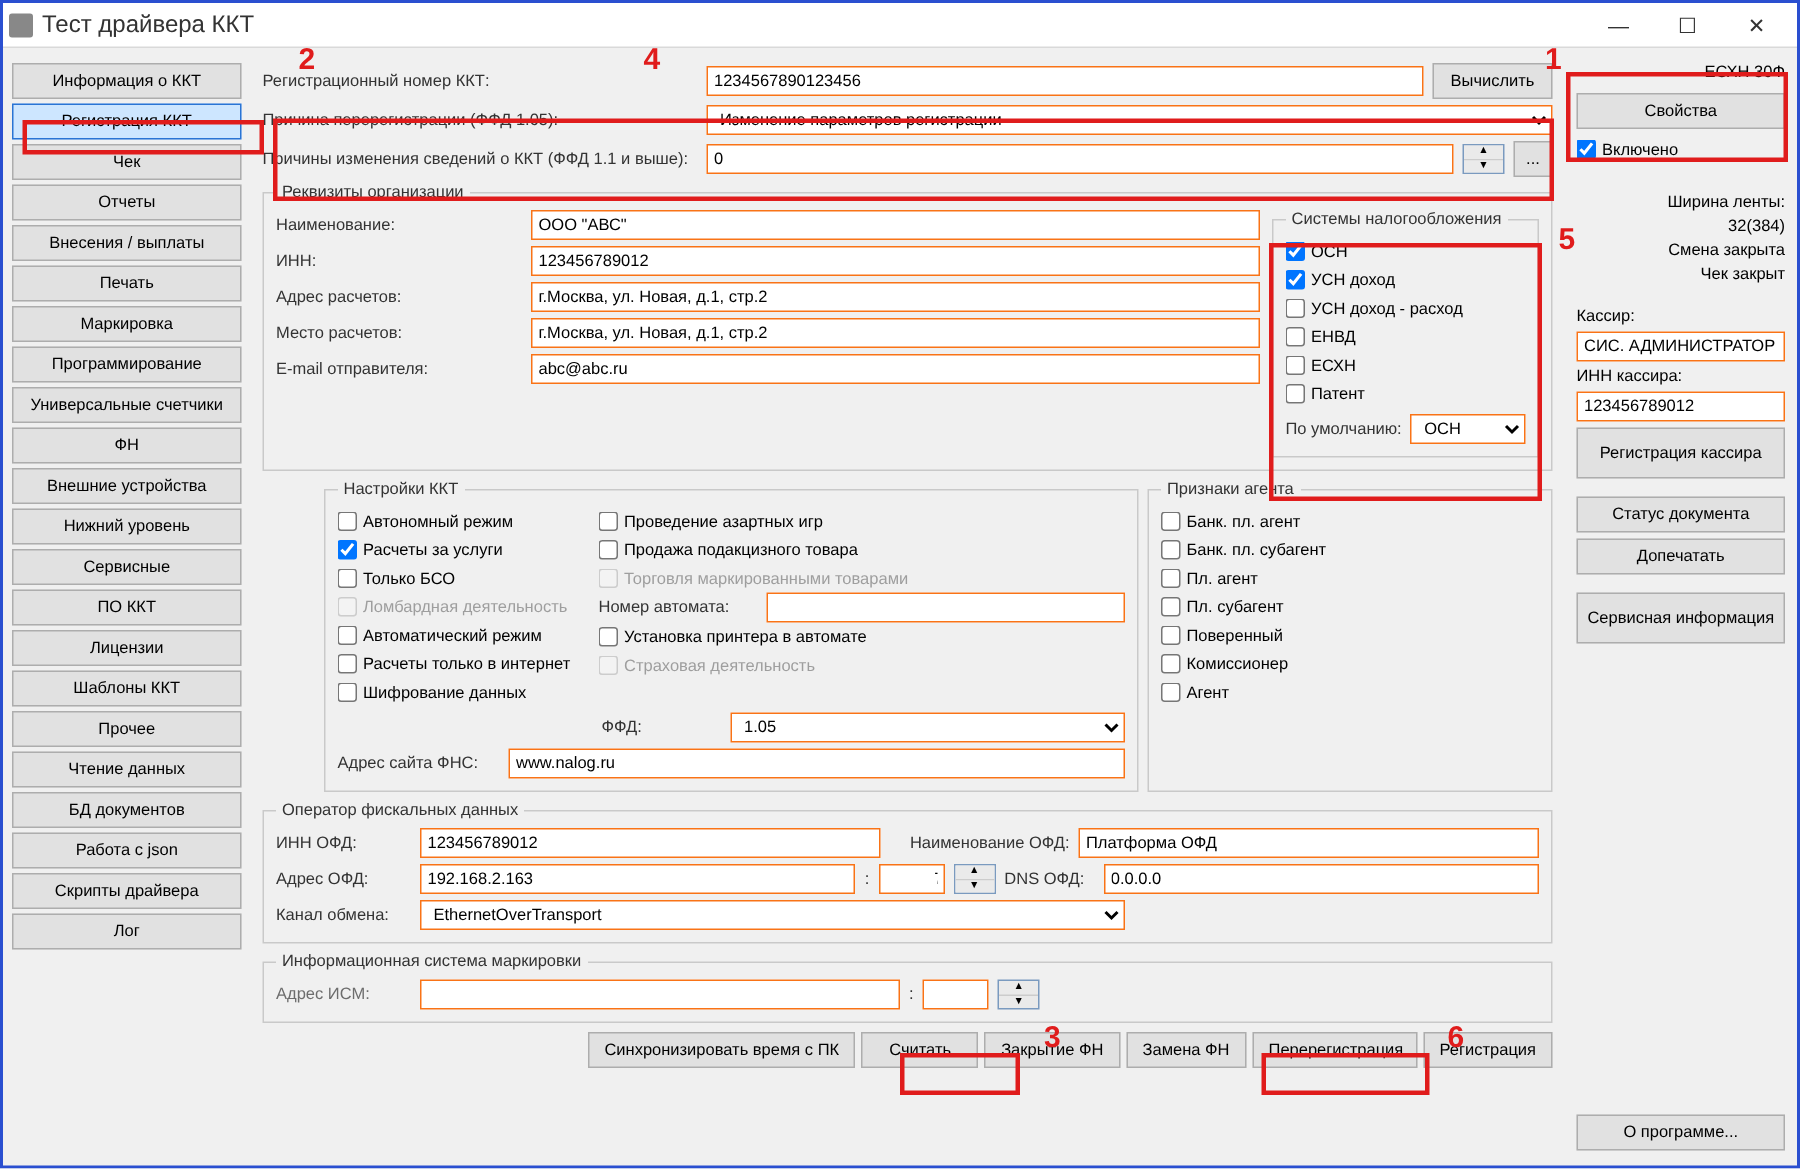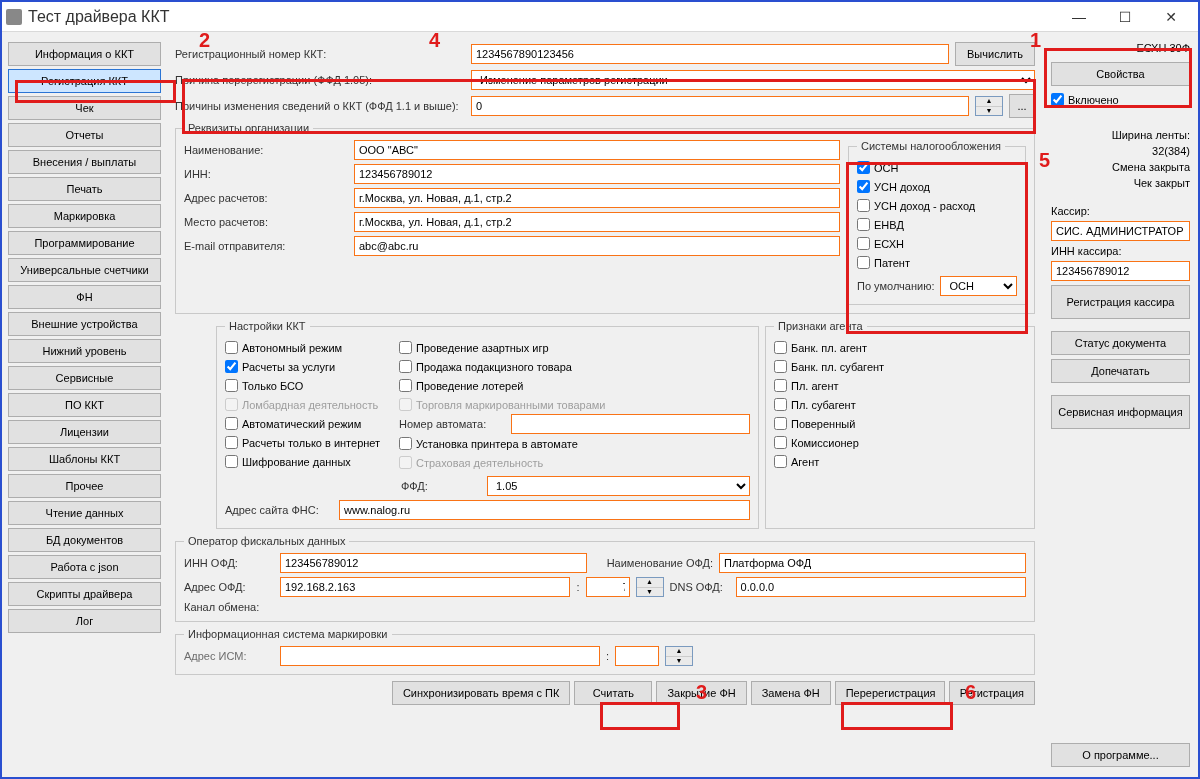--- a/index.html
+++ b/index.html
@@ -184,24 +184,20 @@
               </div>
             <div style="flex:1" id="kktcol2">
                 <label class="chk">
                   <input type="checkbox" style="">
                   <span>Проведение азартных игр</span>
                 </label>
                 <label class="chk">
                   <input type="checkbox" style="">
                   <span>Продажа подакцизного товара</span>
                 </label>
-                <label class="chk">
-                  <input type="checkbox" style="">
-                  <span>Проведение лотерей</span>
-                </label>
                 <label class="chk disabled">
                   <input type="checkbox" disabled="" style="">
                   <span>Торговля маркированными товарами</span>
                 </label>
                 <div class="row" style="margin: 0px;">
                   <span class="lbl" style="width:106px">Номер автомата:</span>
                   <input type="text" style="flex: 1 1 0%;">
                 </div>
                 <label class="chk">
                   <input type="checkbox" style="">
@@ -273,20 +269,21 @@
           <input type="text" style="width: 44px; padding-left: 36px;" value="7779">
           <div class="spin">
               <span>▲</span>
               <span>▼</span>
             </div>
           <span class="lbl" style="width:60px">DNS ОФД:</span>
           <input type="text" style="flex: 1 1 0%;" value="0.0.0.0">
         </div>
         <div class="row" style="margin-bottom:0">
           <span class="lbl" style="width:90px">Канал обмена:</span>
+          <select style="flex:1;max-width:470px"><option>EthernetOverTransport</option></select>
         </div>
       </fieldset>
 
       <fieldset>
         <legend>Информационная система маркировки</legend>
         <div class="row" style="margin-bottom:0">
           <span class="lbl readonly" style="width:90px;background:transparent">Адрес ИСМ:</span>
           <input type="text" class="readonly" style="flex: 1 1 0%; max-width: 320px;" disabled="" value="">
           <span class="lbl">:</span>
           <input type="text" class="readonly" style="width: 44px;" disabled="">

